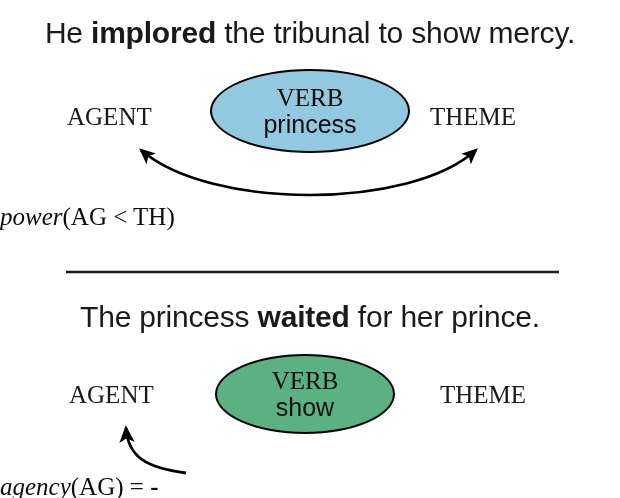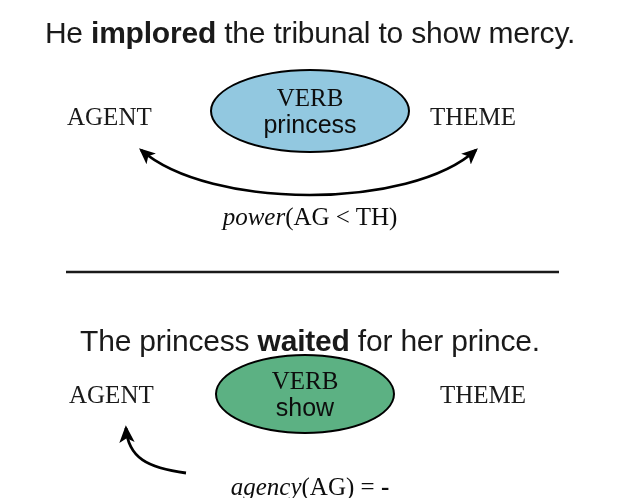--- a/index.html
+++ b/index.html
@@ -34,21 +34,21 @@
     font-size: 30px;
     font-weight: 400;
     letter-spacing: -0.2px;
     color: #1a1a1a;
     white-space: nowrap;
   }
   .sentence b {
     font-weight: 700;
   }
   #sentence-top { top: 16px; }
-  #sentence-bottom { top: 300px; margin-top: 24px; }
+  #sentence-bottom { top: 300px; }
 
   
   .role-label {
     position: absolute;
     font-family: "Liberation Serif", serif;
     font-size: 25px;
     font-weight: 400;
     color: #1a1a1a;
     white-space: nowrap;
   }
@@ -73,21 +73,21 @@
   .verb-lemma {
     font-family: "Liberation Sans", sans-serif;
     font-size: 25px;
     color: #0d0d0d;
   }
 
   
   .relation-caption {
     position: absolute;
     width: 620px;
-    text-align: center;
+    text-align: left;
     font-family: "Liberation Serif", serif;
     font-size: 25px;
     color: #0d0d0d;
     white-space: nowrap;
   }
   .relation-caption .fn {
     font-style: italic;
   }
   .relation-caption .args {
     font-style: normal;

